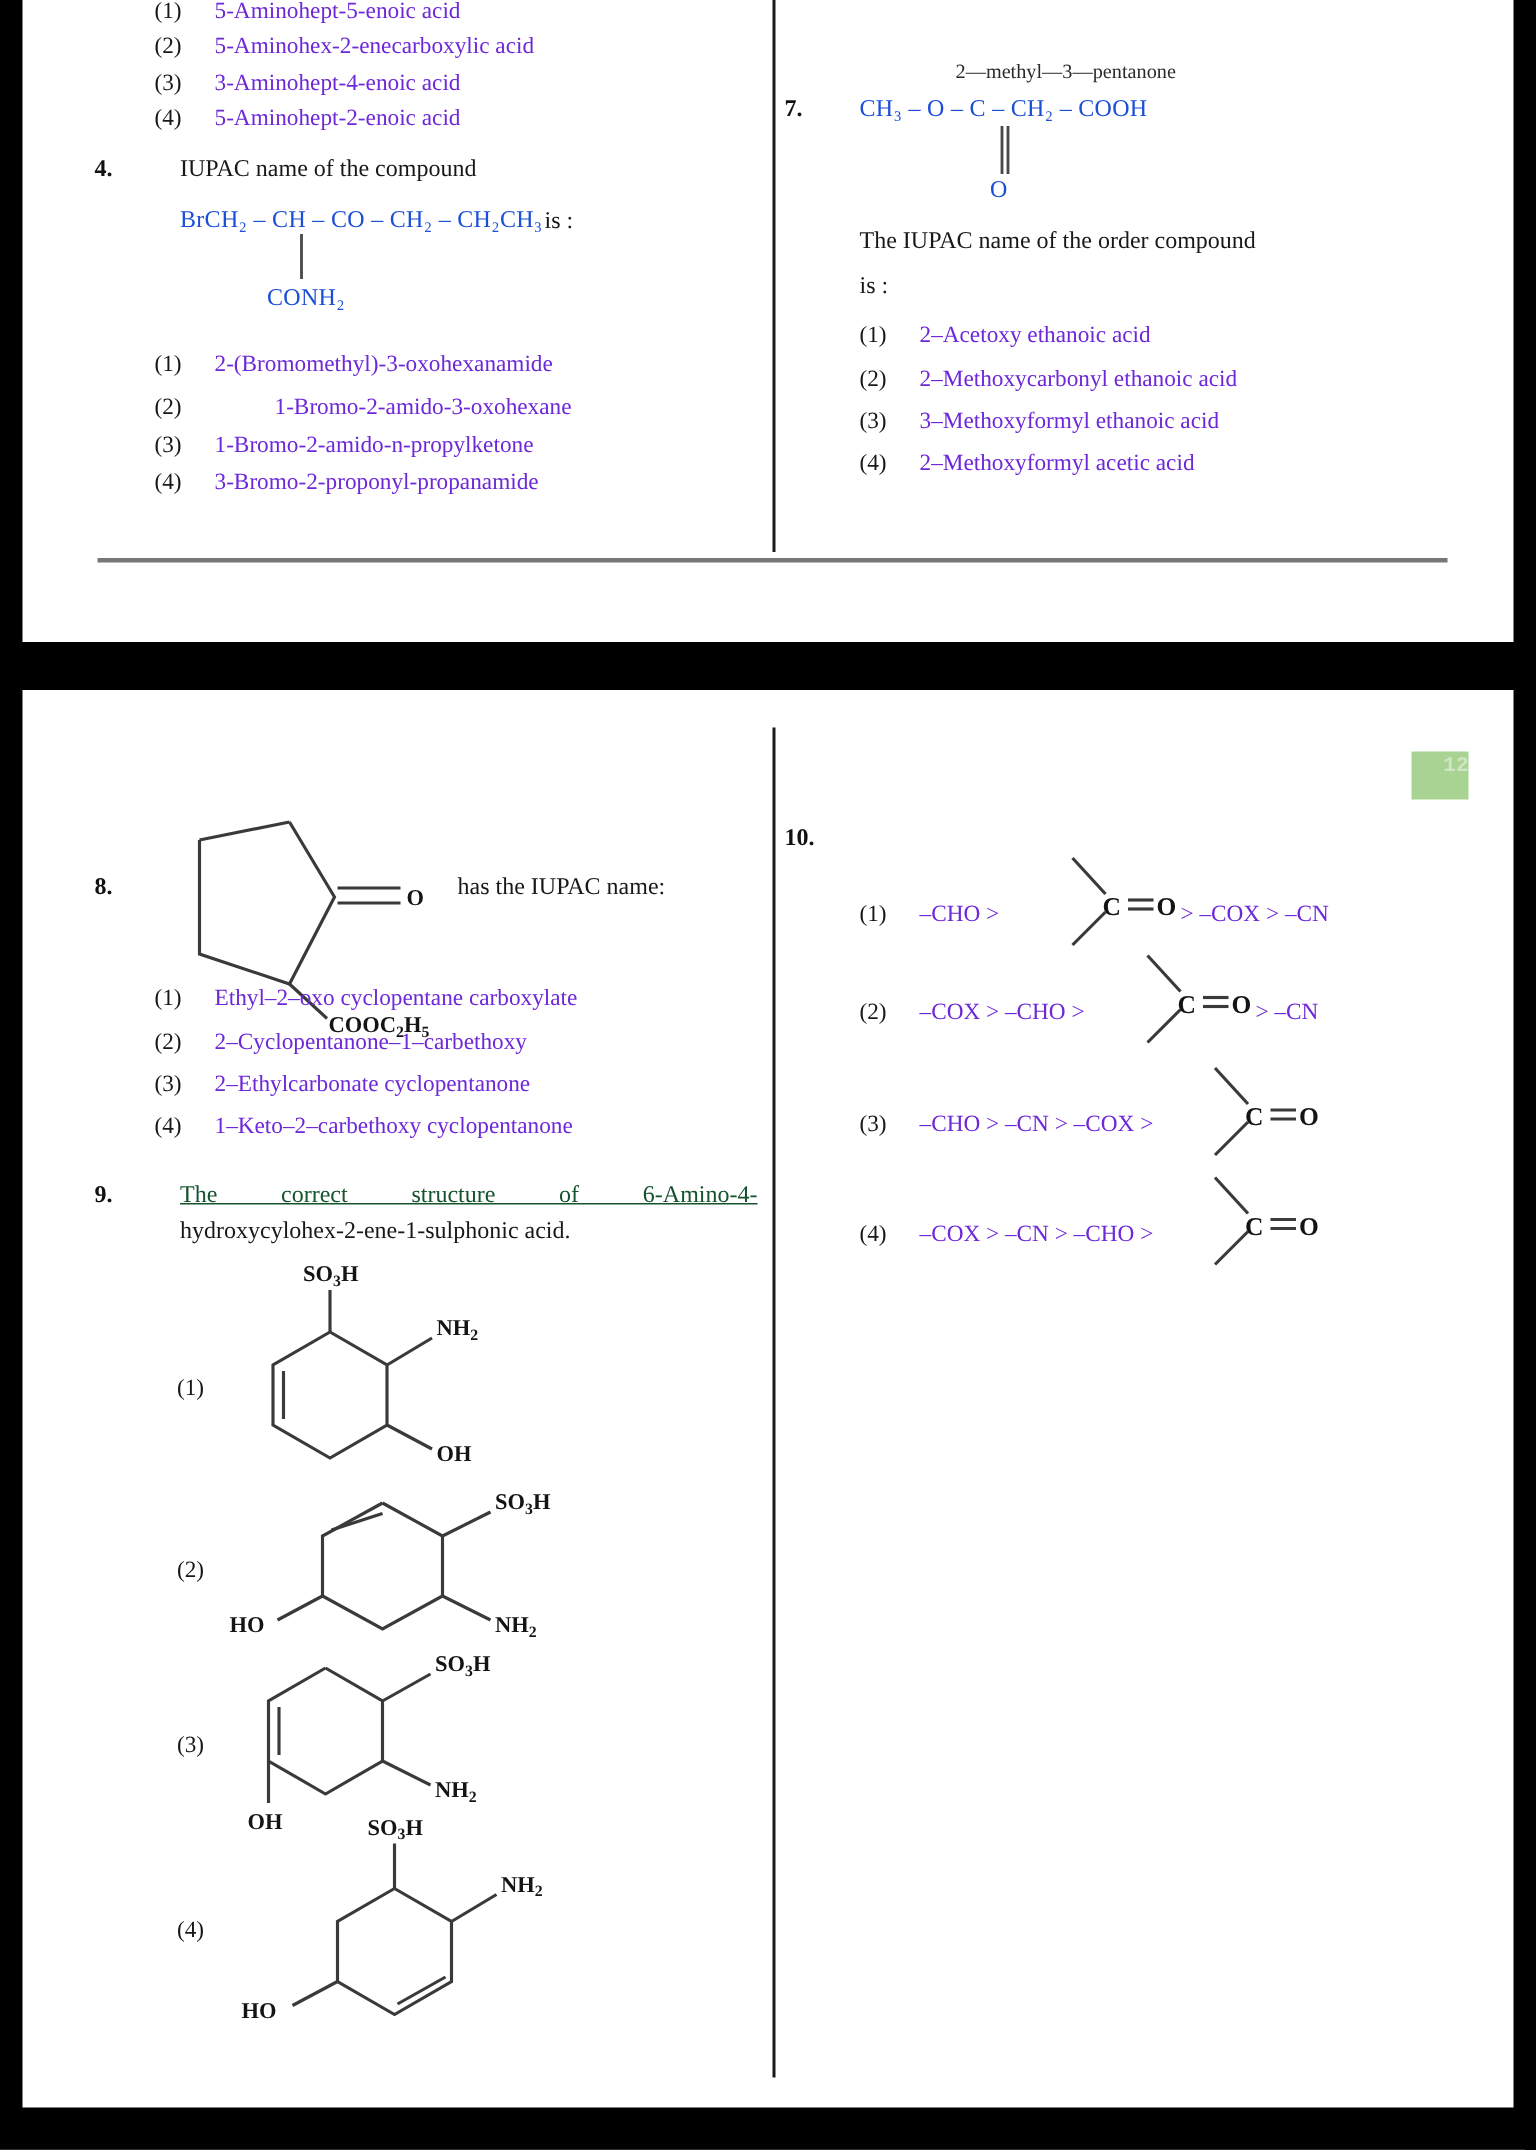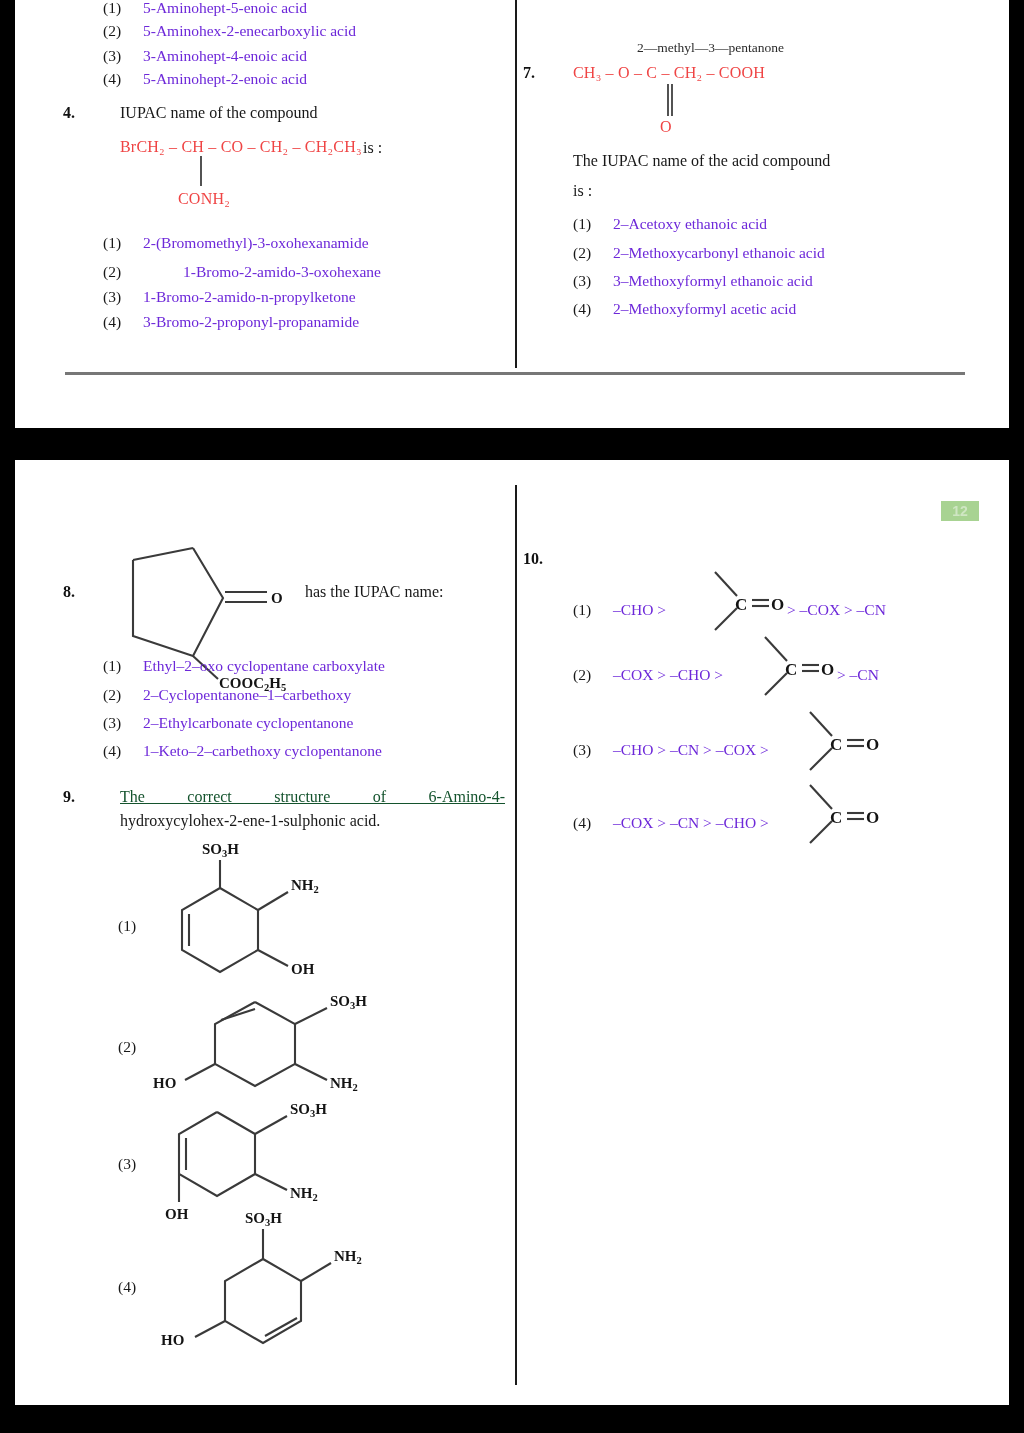--- a/index.html
+++ b/index.html
@@ -56,21 +56,21 @@
   }
   .opttext {
     position: absolute;
     font-size: 15.5px;
     color: #6d28d9;
     white-space: nowrap;
   }
   .formula {
     position: absolute;
     font-size: 16px;
-    color: #ef4444;
+    color: #1d4ed8;
     letter-spacing: 0.2px;
     white-space: nowrap;
   }
   .small-caption {
     position: absolute;
     font-size: 13.5px;
     color: #2a2a2a;
   }
 
   
@@ -89,24 +89,24 @@
     white-space: nowrap;
   }
 
   
   #page-badge {
     position: absolute;
     background: #a8d392;
     color: #cfe6c3;
     font-size: 14px;
     font-weight: bold;
-    text-align: center;
+    text-align: right;
     line-height: 20px;
-    width: 38px; height: 20px;
-    font-family: Liberation Sans, sans-serif;
+    width: 38px; height: 32px;
+    font-family: Liberation Mono, monospace;
   }
 
   svg { display: block; overflow: visible; }
   .bond { stroke: #3a3a3a; stroke-width: 2.1; fill: none; }
   .bond-thin { stroke: #4a4a4a; stroke-width: 1.9; fill: none; }
   .atomlbl {
     font-family: "Liberation Serif", "DejaVu Serif", serif;
     font-size: 15px;
     fill: #141414;
     font-weight: bold;
@@ -163,21 +163,21 @@
 
     <div class="qnum" style="left:508px; top:64px;">7.</div>
     <div class="formula" style="left:558px; top:64px;">CH₃ – O – C – CH₂ – COOH</div>
 
     <svg style="position:absolute; left:650px; top:84px;" width="14" height="36">
       <line x1="3" y1="0" x2="3" y2="32" class="bond-thin"></line>
       <line x1="7" y1="0" x2="7" y2="32" class="bond-thin"></line>
     </svg>
     <div class="formula" style="left:645px; top:118px;">O</div>
 
-    <div class="qtext" style="left:558px; top:152px;">The IUPAC name of the acid compound</div>
+    <div class="qtext" style="left:558px; top:152px;">The IUPAC name of the order compound</div>
     <div class="qtext" style="left:558px; top:182px;">is :</div>
 
     <div class="optnum" style="left:558px; top:215px;">(1)</div>
     <div class="opttext" style="left:598px; top:215px;">2–Acetoxy ethanoic acid</div>
 
     <div class="optnum" style="left:558px; top:244px;">(2)</div>
     <div class="opttext" style="left:598px; top:244px;">2–Methoxycarbonyl ethanoic acid</div>
 
     <div class="optnum" style="left:558px; top:272px;">(3)</div>
     <div class="opttext" style="left:598px; top:272px;">3–Methoxyformyl ethanoic acid</div>

